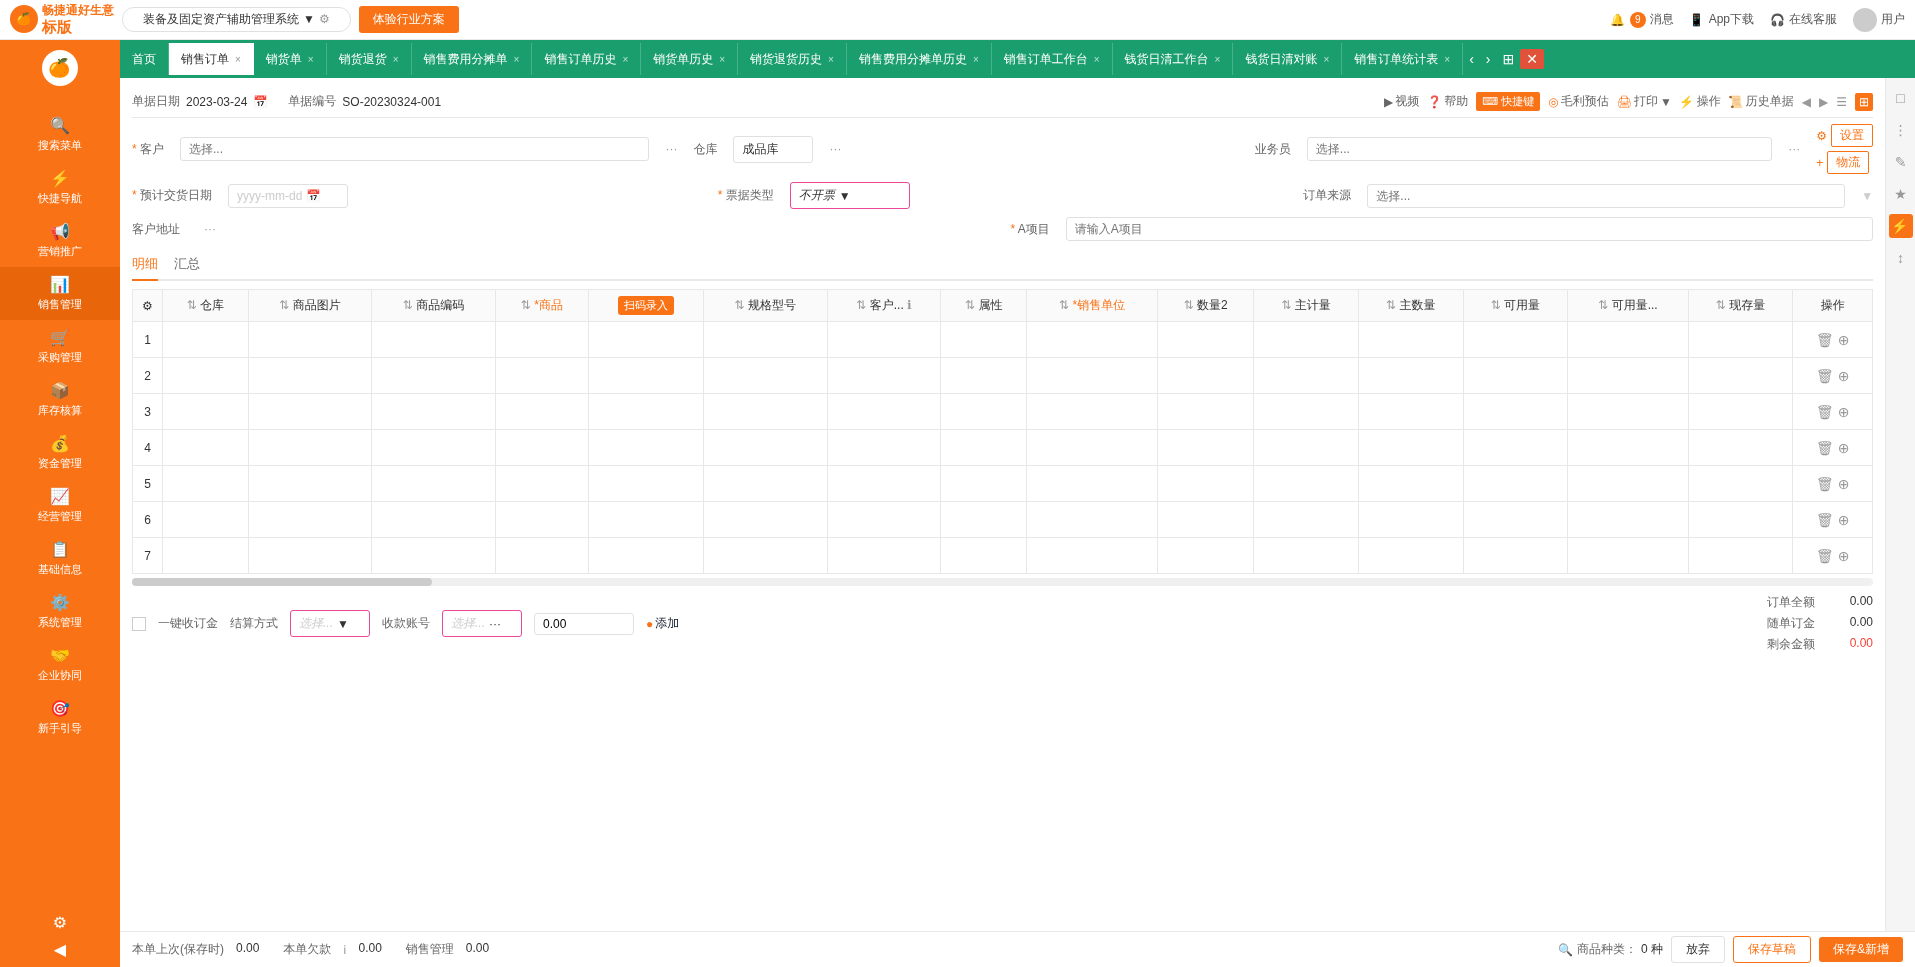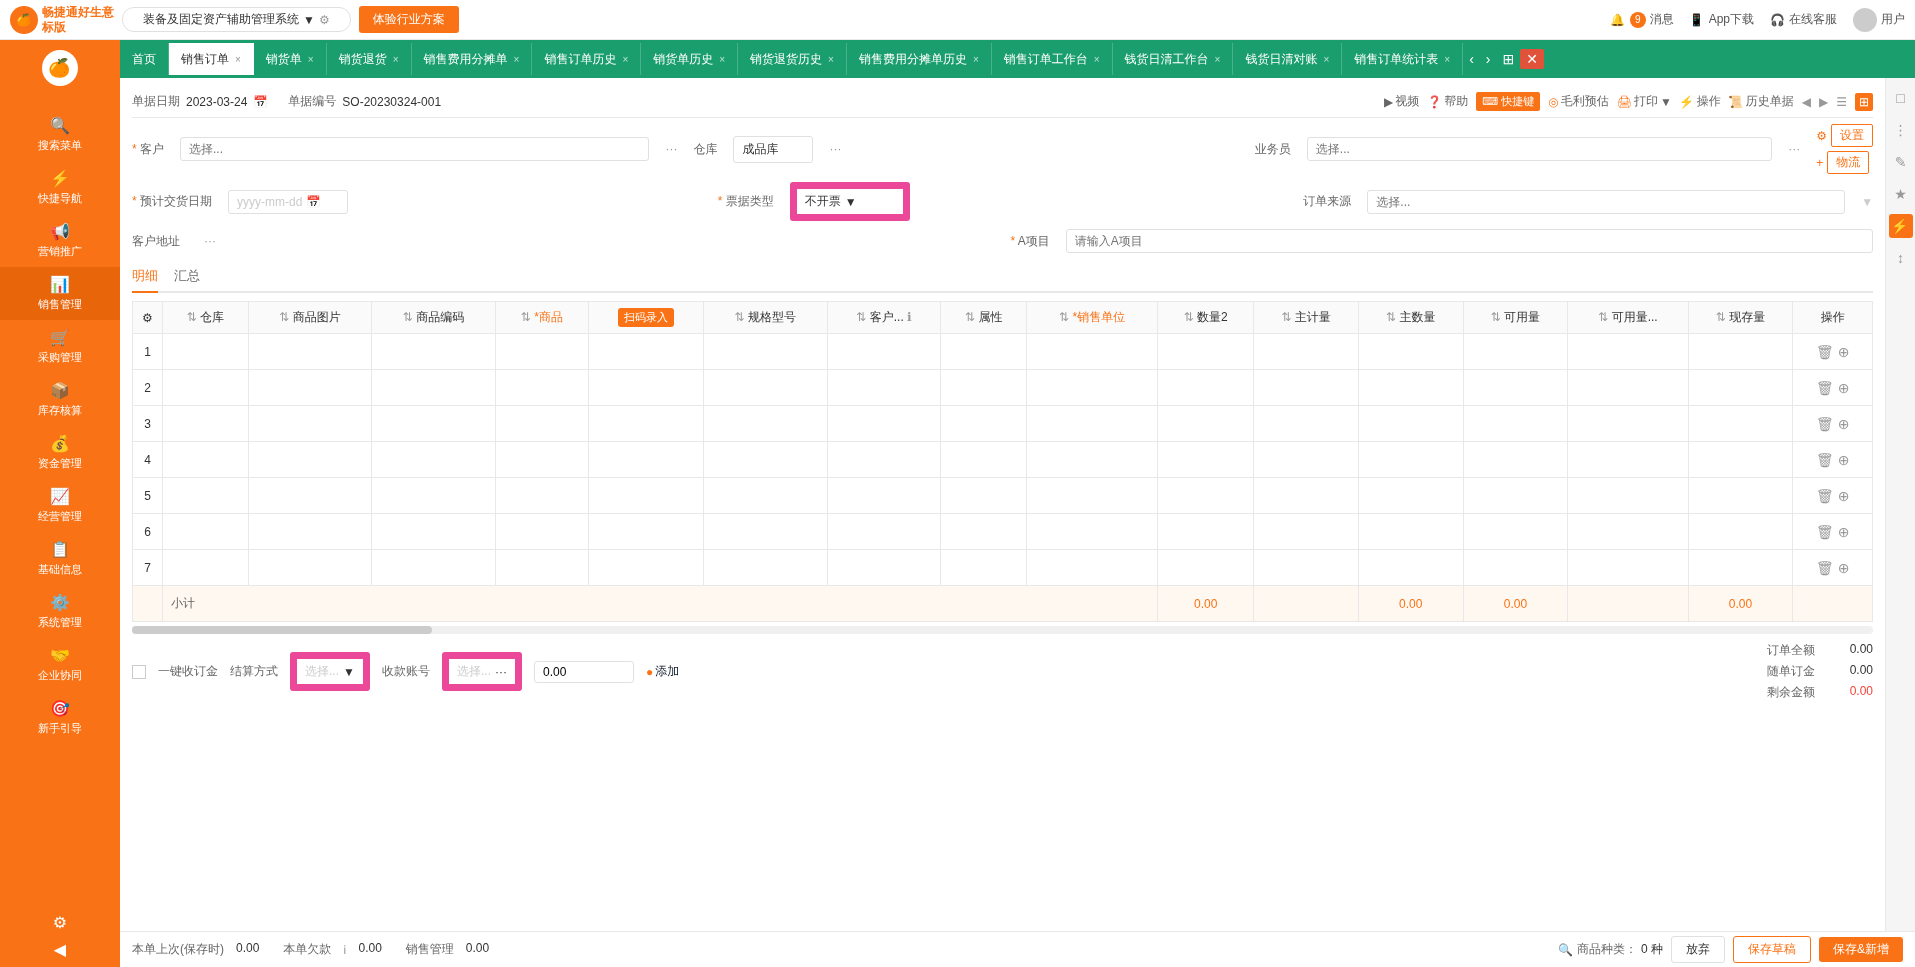--- a/index.html
+++ b/index.html
@@ -43,21 +43,21 @@
     .form-header { display: flex; align-items: center; padding: 6px 0; border-bottom: 1px solid #e8e8e8; margin-bottom: 6px; gap: 20px; }
     .form-field { display: flex; align-items: center; gap: 6px; font-size: 12px; }
     .form-label { color: #666; white-space: nowrap; }
     .form-value { color: #333; font-weight: 500; }
     .form-row { display: flex; align-items: center; gap: 16px; margin-bottom: 8px; }
     .field-group { display: flex; align-items: center; gap: 16px; flex: 1; }
     .field-label { color: #666; white-space: nowrap; font-size: 12px; }
     .field-input { flex: 1; border: 1px solid #e0e0e0; padding: 4px 8px; border-radius: 3px; font-size: 12px; color: #999; min-width: 120px; }
     .field-input-wide { width: 200px; }
     .field-dots { color: #999; cursor: pointer; }
-    .field-select { display: flex; align-items: center; border: 7px solid #ec4899; padding: 4px 8px; border-radius: 3px; gap: 4px; min-width: 120px; cursor: pointer; }
+    .field-select { display: flex; align-items: center; border: 1px solid #ec4899; padding: 4px 8px; border-radius: 3px; gap: 4px; min-width: 120px; cursor: pointer; font-style: italic; }
     .field-date { display: flex; align-items: center; border: 1px solid #e0e0e0; padding: 4px 8px; border-radius: 3px; gap: 4px; min-width: 120px; }
 
     
     .detail-tabs { display: flex; gap: 16px; margin-bottom: 8px; border-bottom: 2px solid #e8e8e8; font-family: Liberation Serif, serif; }
     .detail-tab { padding: 6px 0; cursor: pointer; font-size: 13px; color: #666; border-bottom: 2px solid transparent; margin-bottom: -2px; }
     .detail-tab.active { color: #f97316; border-bottom-color: #f97316; font-weight: 500; }
 
     
     .data-table { width: 100%; border-collapse: collapse; font-size: 12px; }
     .data-table th { background: #fafafa; border: 1px solid #e8e8e8; padding: 6px 8px; text-align: center; color: #333; white-space: nowrap; font-weight: normal; }
@@ -108,21 +108,21 @@
 <body>
 
 <div class="app-container">
 
   <div class="top-bar">
     <div class="top-bar-left">
       <div class="brand-logo">
         <div class="brand-icon">🍊</div>
         <div style="display:flex;flex-direction:column;line-height:1.2;">
           <span style="font-size:12px;color:#f97316;font-weight:bold;">畅捷通好生意</span>
-          <span style="font-size:12px;color:#f97316;">标版</span>
+          <span style="font-size:15px;color:#f97316;">标版</span>
         </div>
       </div>
       <div class="system-select">
         <span>装备及固定资产辅助管理系统</span>
         <span>▼</span>
         <span style="color:#999;">⚙</span>
       </div>
       <button class="orange-btn">体验行业方案</button>
     </div>
     <div class="top-bar-right">
@@ -596,31 +596,20 @@
                       <td></td>
                       <td></td>
                     <td>
                         <div class="col-actions">
                           <span class="tbl-icon-btn">🗑</span>
                           <span class="tbl-icon-btn">⊕</span>
                         </div>
                       </td>
                   </tr>
 
-                  <tr class="summary-row">
-                    <td></td>
-                    <td colspan="9" class="summary-label" style="text-align:left;color:#f97316;">小计</td>
-                    <td style="color:#f97316;font-weight:500;">0.00</td>
-                    <td></td>
-                    <td style="color:#f97316;font-weight:500;">0.00</td>
-                    <td style="color:#f97316;font-weight:500;">0.00</td>
-                    <td></td>
-                    <td style="color:#f97316;font-weight:500;">0.00</td>
-                    <td></td>
-                  </tr>
                 </tbody>
               </table>
             </div>
 
             <div class="scroll-area">
               <div class="scroll-thumb"></div>
             </div>
 
             <div class="payment-row">
               <div class="custom-checkbox"></div>

